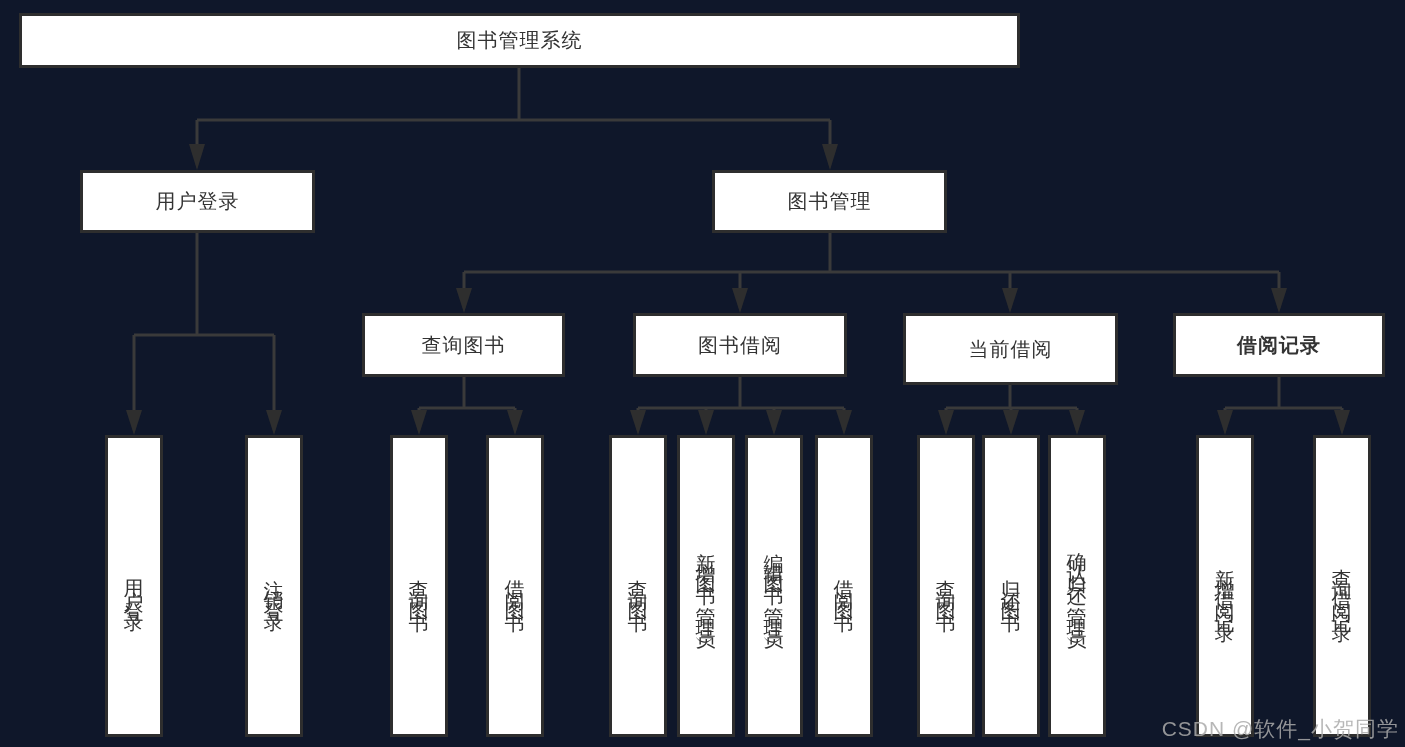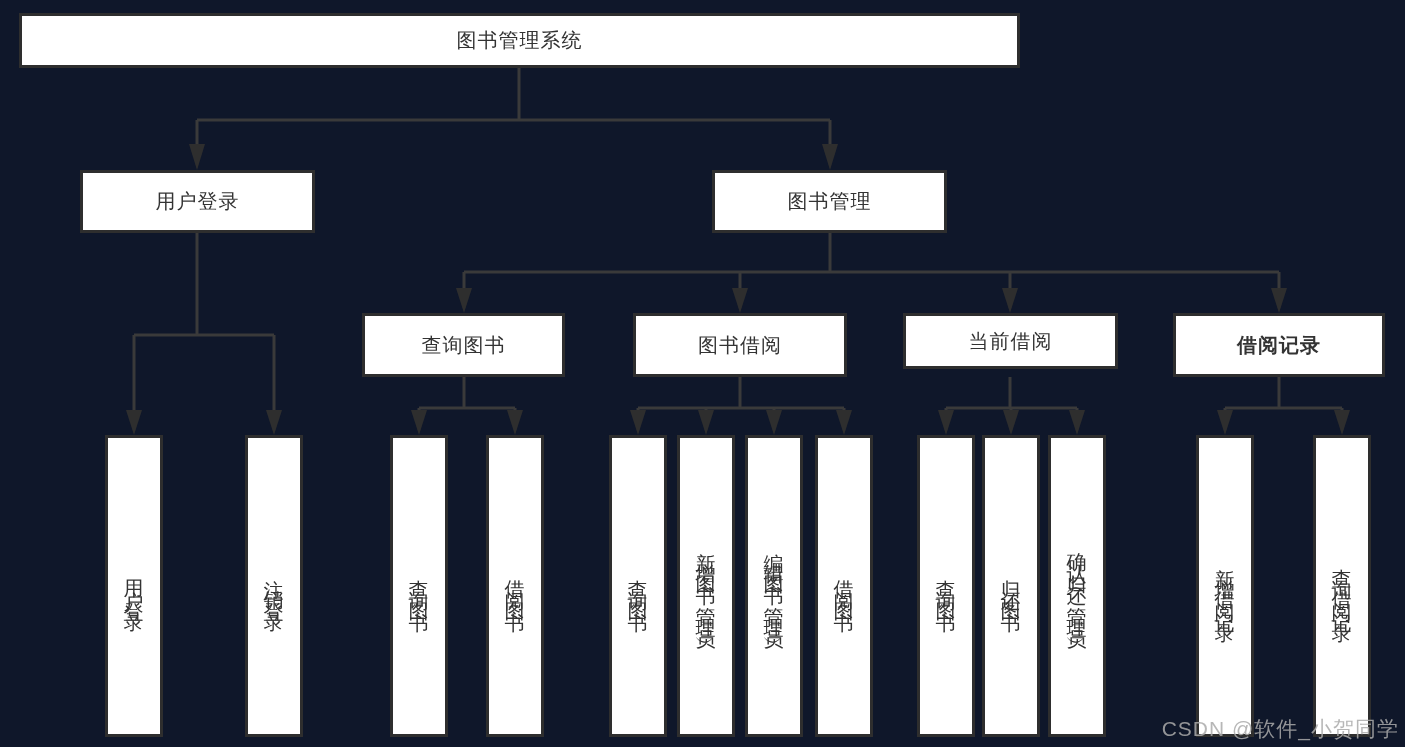--- a/index.html
+++ b/index.html
@@ -29,21 +29,21 @@
   .hbox {
     font-size: 20px;
     letter-spacing: 1px;
     white-space: nowrap;
   }
   .root  { left: 19px;  top: 13px;  width: 1001px; height: 55px; }
   .lv1-a { left: 80px;  top: 170px; width: 235px;  height: 63px; }
   .lv1-b { left: 712px; top: 170px; width: 235px;  height: 63px; text-align: right; }
   .lv2-a { left: 362px; top: 313px; width: 203px;  height: 64px; }
   .lv2-b { left: 633px; top: 313px; width: 214px;  height: 64px; }
-  .lv2-c { left: 903px; top: 313px; width: 215px;  height: 56px; }
+  .lv2-c { left: 903px; top: 313px; width: 215px;  height: 72px; }
   .lv2-d { left: 1173px;top: 313px; width: 212px;  height: 64px; font-weight: bold; }
   .vbox {
     top: 435px;
     width: 58px;
     height: 302px;
   }
   .vtext {
     writing-mode: vertical-rl;
     font-size: 20px;
     letter-spacing: 11px;

